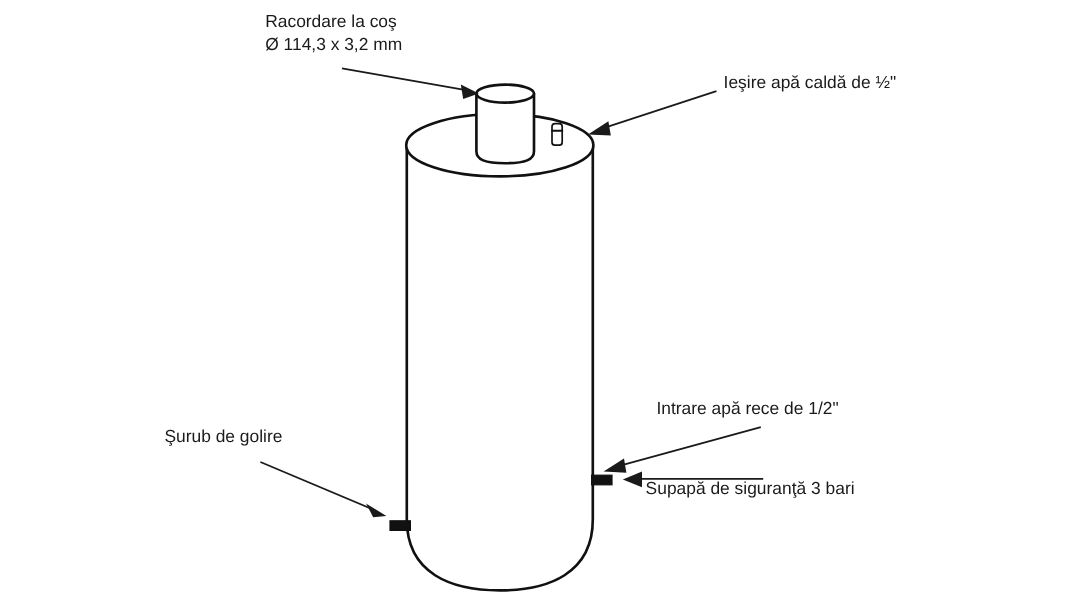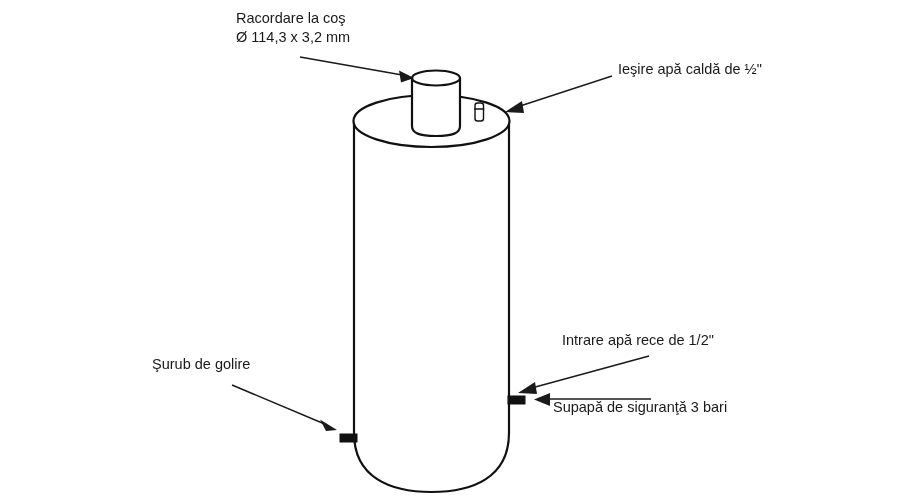--- a/index.html
+++ b/index.html
@@ -10,21 +10,21 @@
   body {
     width: 900px;
     height: 500px;
     font-family: "Liberation Sans", sans-serif;
     color: #1a1a1a;
     overflow: hidden;
     position: relative;
   }
   #diagram-root {
     position: absolute;
-    left: 16px;
+    left: 1px;
     top: 0;
     width: 868px;
     height: 500px;
   }
   svg.drawing {
     display: block;
     width: 900px;
     height: 500px;
   }
   .outline {

